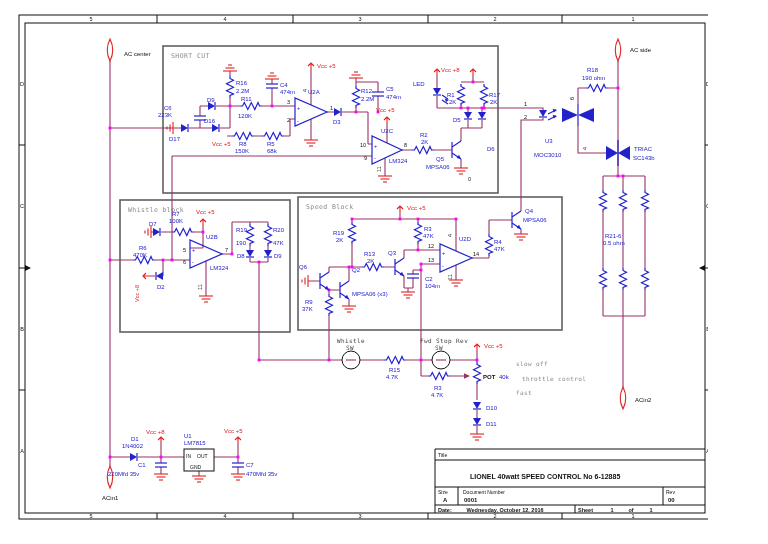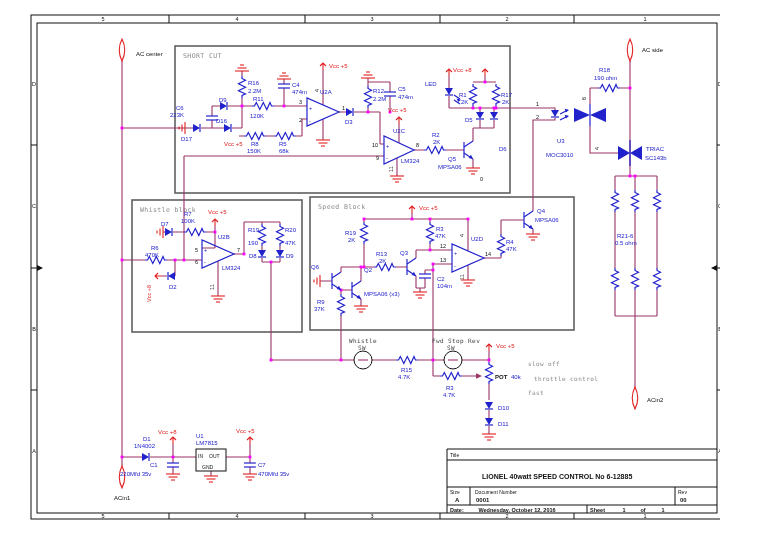--- a/index.html
+++ b/index.html
@@ -1,16 +1,16 @@
 <!DOCTYPE html>
 <html><head>
 <meta charset="utf-8">
 <style>
   html,body{margin:0;padding:0;background:#fff;}
-  .page{width:708px;height:544px;position:relative;background:#fff;overflow:hidden;padding-left:12px;}
+  .page{width:708px;height:544px;position:relative;background:#fff;overflow:hidden;}
   svg text{font-family:"Liberation Sans",sans-serif;}
   .m{font-family:"DejaVu Sans Mono",monospace;letter-spacing:.4px;}
   .s5{font-size:5px}.s55{font-size:5.5px}.s6{font-size:6px}.s65{font-size:6.5px}.s7{font-size:7px}
   .cb{fill:#2222cc}.ck{fill:#111}.cr{fill:#e02020}.cg{fill:#8a8a8a}.cd{fill:#444}
   .b{font-weight:700}.am{text-anchor:middle}
   .wire{stroke:#993366;stroke-width:1.1;fill:none}
   .comp{stroke:#2222cc;stroke-width:1.2;fill:none}
   .compf{fill:#2222cc;stroke:none}
   .redln{stroke:#e02020;stroke-width:1.1;fill:none}
   .blkln{stroke:#111;stroke-width:1;fill:none}

